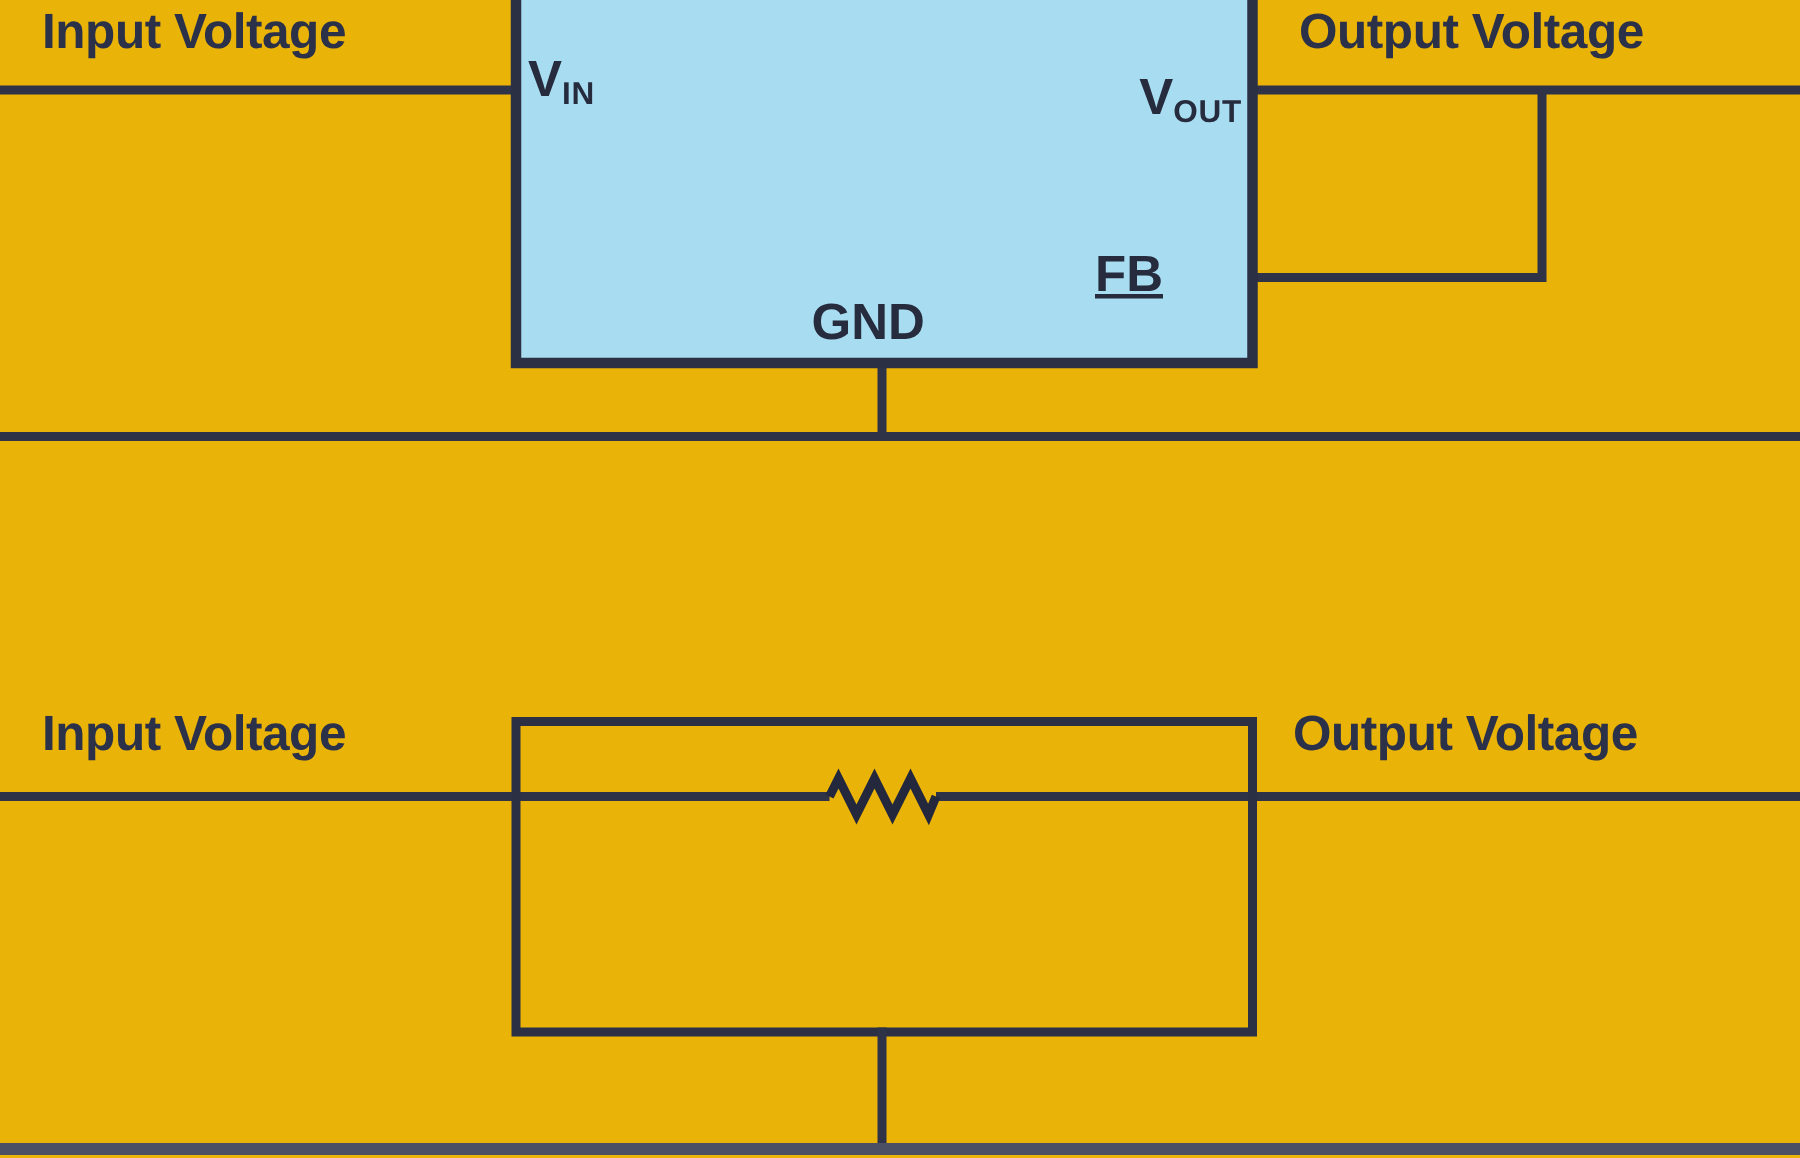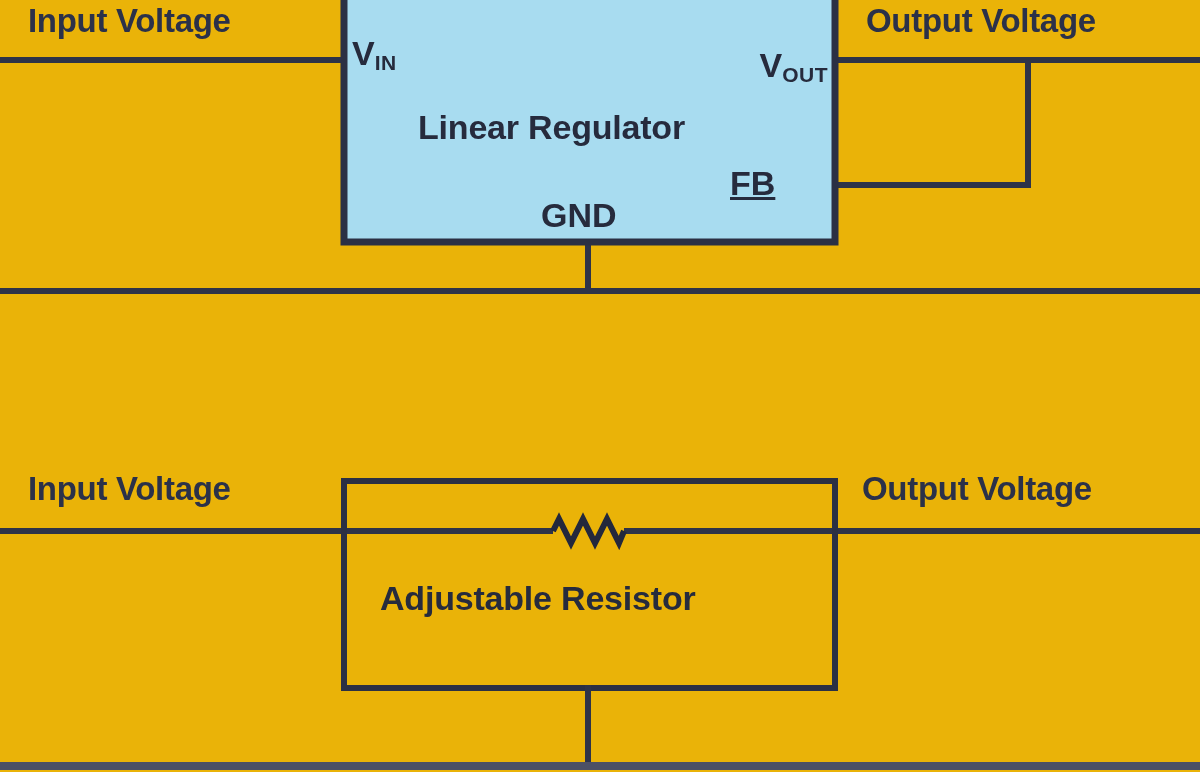--- a/index.html
+++ b/index.html
@@ -146,21 +146,19 @@
   </div>
 
   <div class="lbl lbl-pin" id="pin-vout">
     <span>V</span><span class="sub">OUT</span>
   </div>
 
   <div class="lbl lbl-pin" id="pin-fb">FB</div>
 
   <div class="lbl lbl-pin" id="pin-gnd">GND</div>
 
-  <div class="lbl lbl-block" id="block-title-top">Linear Regulator</div>
 
   <div class="lbl lbl-rail" id="label-input-bottom">Input Voltage</div>
 
   <div class="lbl lbl-rail" id="label-output-bottom">Output Voltage</div>
 
-  <div class="lbl lbl-block" id="block-title-bottom">Adjustable Resistor</div>
 
 </div>
 
 </body></html>

